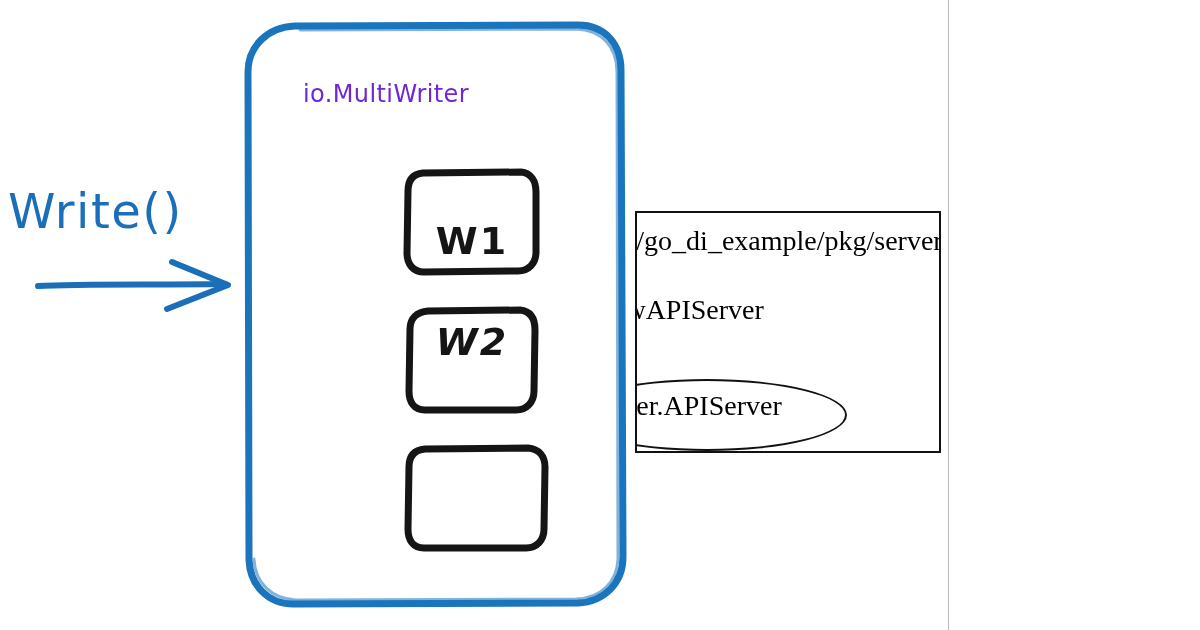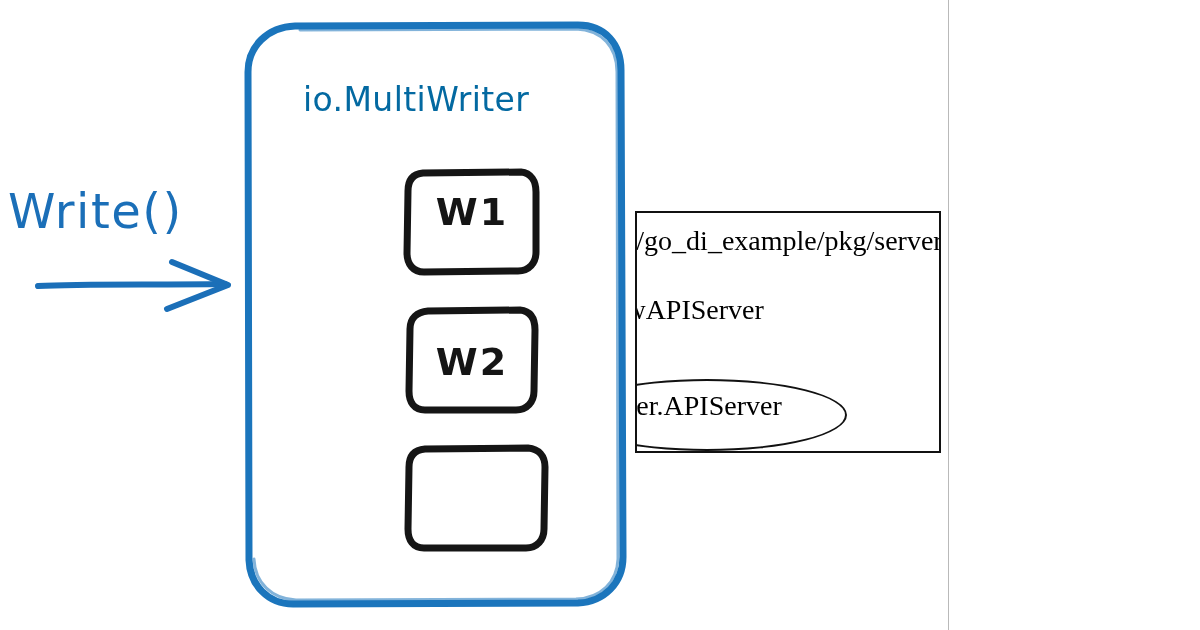--- a/index.html
+++ b/index.html
@@ -37,39 +37,39 @@
     top: 183px;
     font-size: 48px;
     font-weight: 400;
     letter-spacing: 1.5px;
     color: #1b6fb8;
   }
 
   #multiwriter-title {
     left: 303px;
     top: 80px;
-    font-size: 33px;
+    font-size: 24px;
     font-weight: 400;
     letter-spacing: 0.4px;
-    color: #0369a1;
+    color: #6d28d9;
   }
 
   .w-label {
     position: absolute;
     font-family: "DejaVu Sans", sans-serif;
     font-size: 38px;
     font-weight: 700;
     letter-spacing: 2px;
     color: #151515;
     width: 128px;
     text-align: center;
     user-select: none;
   }
-  #w1-label { left: 408px; top: 190px; }
-  #w2-label { left: 408px; top: 340px; }
+  #w1-label { left: 408px; top: 219px; }
+  #w2-label { left: 408px; top: 320px; font-style: italic; }
   #w3-label { left: 408px; top: 478px; }
 
   
   #page-divider {
     position: absolute;
     left: 948px;
     top: 0;
     width: 1px;
     height: 630px;
     background: #b9b9b9;

